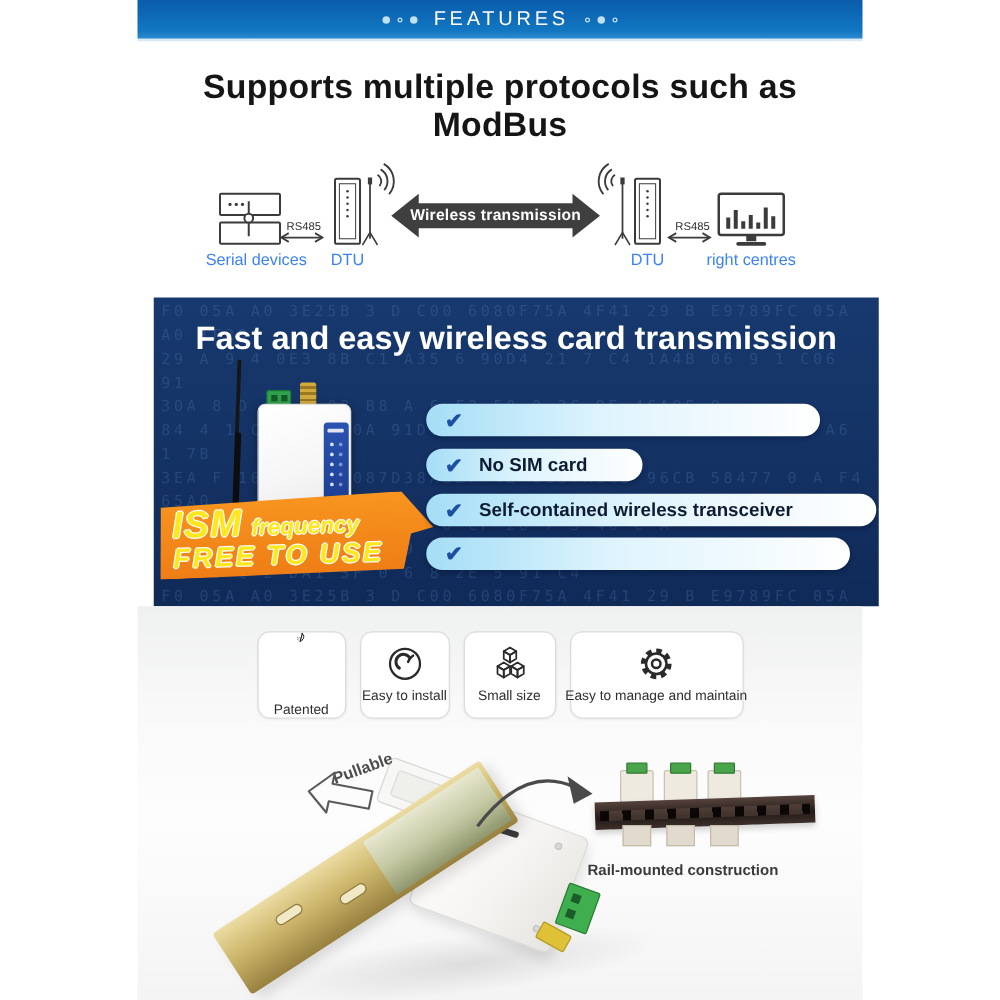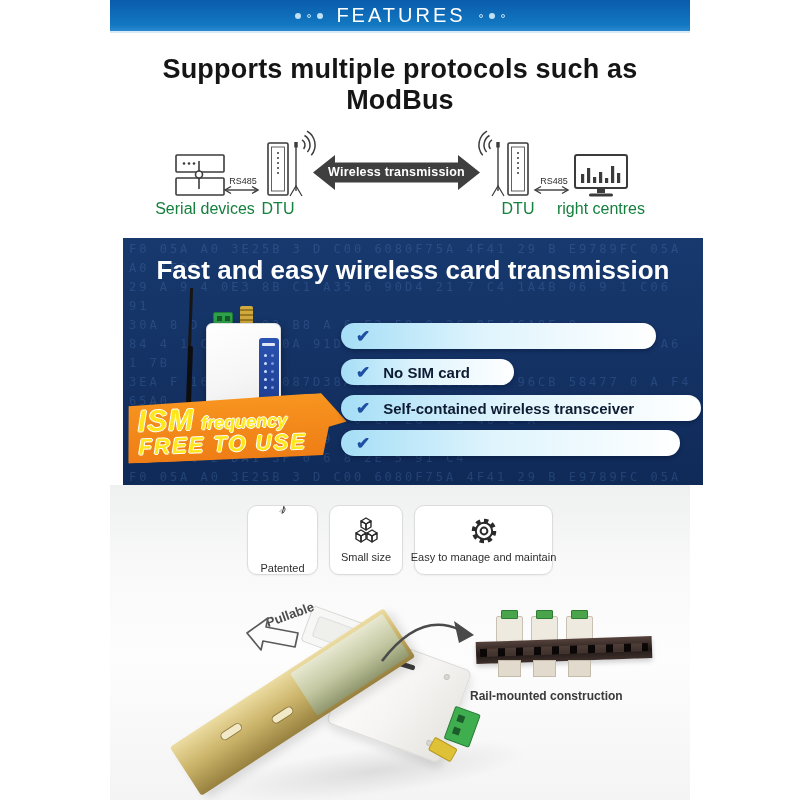--- a/index.html
+++ b/index.html
@@ -6,33 +6,33 @@
   html,body { width:800px; height:800px; background:#ffffff;
     font-family:"Liberation Sans", sans-serif; }
   .page { position:relative; width:800px; height:800px; background:#fff; overflow:hidden; }
   .column { position:absolute; left:110px; top:0; width:580px; height:800px; background:#fff; }
 
   
   .header-bar { position:absolute; left:0; top:0; width:580px; height:33px;
     background:linear-gradient(180deg,#0a5cab 0%,#1277c1 80%,#2b8bd0 100%);
     border-bottom:2px solid #d9eaf6;
     display:flex; align-items:center; justify-content:center; gap:13px; }
-  .header-title { color:#fff; font-size:20px; letter-spacing:3px; font-weight:500; }
+  .header-title { color:#fff; font-size:16px; letter-spacing:3px; font-weight:500; }
   .dots { display:flex; align-items:center; gap:6px; }
   .dot { width:6px; height:6px; border-radius:50%; background:#bfe0f5; }
   .dot.open { background:transparent; border:1.5px solid #bfe0f5; width:6px; height:6px; }
   .dot.small { width:4px; height:4px; }
 
   
   .intro-heading { position:absolute; top:54px; left:0; width:580px; text-align:center;
     font-size:27px; font-weight:600; color:#151515; letter-spacing:.2px; }
 
   
   .diagram-svg { position:absolute; left:0; top:125px; }
-  .diag-label { position:absolute; transform:translateX(-50%); font-size:16px; color:#15803d; white-space:nowrap; }
+  .diag-label { position:absolute; transform:translateX(-50%); font-size:13px; color:#3b82f6; white-space:nowrap; }
   .rs-label { position:absolute; transform:translateX(-50%); font-size:9px; color:#2d2d2d; }
   .wireless-label { position:absolute; left:203px; top:161px; width:167px; height:21px;
     display:flex; align-items:center; justify-content:center;
     color:#fff; font-size:12.5px; font-weight:700; letter-spacing:.2px; }
 
   
   .banner { position:absolute; left:0; top:238px; width:580px; height:247px;
     background:linear-gradient(180deg,#17396e 0%,#132f60 70%,#0f2a57 100%); overflow:hidden;margin-left:13px; }
   .hex-pattern { position:absolute; inset:0; padding:2px 6px;
     font-family:"DejaVu Sans Mono", monospace; font-size:12px; line-height:19px;
@@ -296,20 +296,30 @@
                 <circle cx="6" cy="13" r="1.2"></circle>
                   <circle cx="9" cy="16" r="1.2"></circle>
                 <circle cx="5" cy="17.5" r="1.1"></circle>
                   <circle cx="8.5" cy="19.5" r="1.1"></circle>
                 <circle cx="11" cy="12.5" r="1.1"></circle>
               </g>
             </g>
           </svg>
           <span class="card-label">Patented</span>
         </div>
+        <div class="card" style="width:72px;">
+          <svg width="28" height="28" viewBox="0 0 28 28">
+            <g fill="none" stroke="#2a2a2a" stroke-width="1.8">
+              <circle cx="14" cy="14" r="12"></circle>
+              <path d="M9.5 17.5 A6 6 0 1 1 18 9.5" stroke-width="2.4" stroke-linecap="round"></path>
+              <path d="M18 9.5 L20.5 7.5 M18 9.5 L16.5 12.5" stroke-width="2" stroke-linecap="round"></path>
+            </g>
+          </svg>
+          <span class="card-label">Easy to install</span>
+        </div>
         <div class="card" style="width:74px;">
           <svg width="32" height="28" viewBox="0 0 32 28">
             <defs>
               <g id="cube" fill="none" stroke="#2a2a2a" stroke-width="1.4" stroke-linejoin="round">
                 <polygon points="5,3 10,0 15,3 10,6"></polygon>
                 <polygon points="5,3 5,9 10,12 10,6"></polygon>
                 <polygon points="15,3 15,9 10,12 10,6"></polygon>
               </g>
             </defs>
             <use href="#cube" x="6" y="1"></use>

